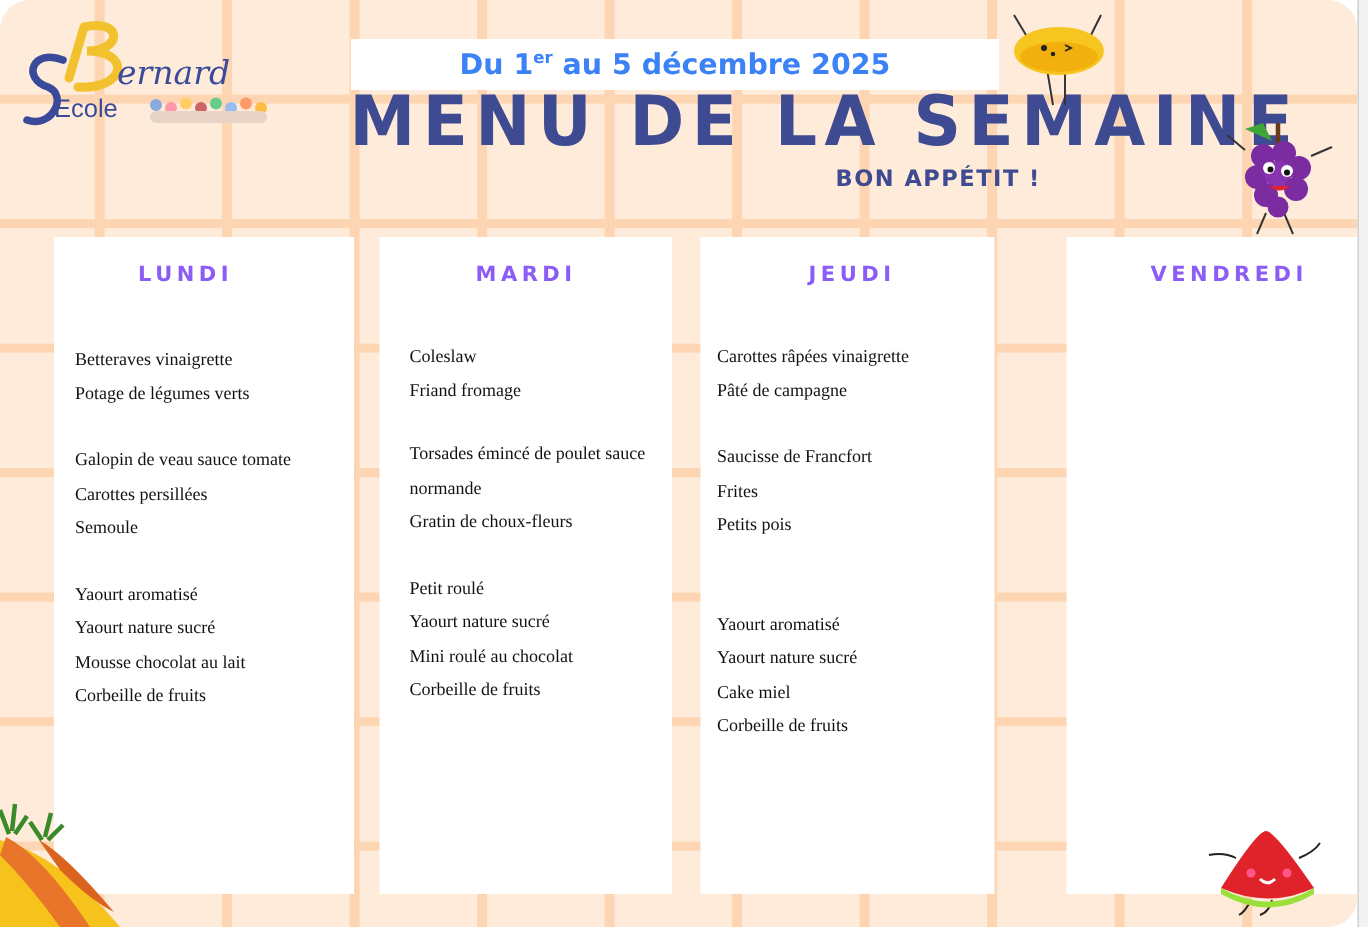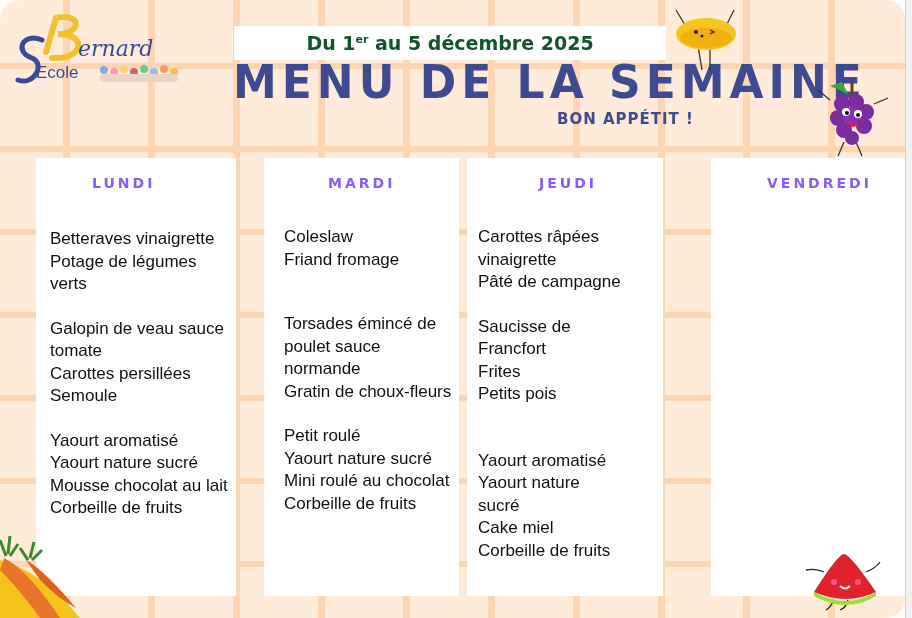--- a/index.html
+++ b/index.html
@@ -9,31 +9,31 @@
     background-color:#feebda;
     background-image:
       linear-gradient(to right, transparent 0, transparent 63px, #fdd5b2 63px, #fdd5b2 70px, transparent 70px),
       linear-gradient(to bottom, transparent 0, transparent 63px, #fdd5b2 63px, #fdd5b2 69px, transparent 69px);
     background-size:85px 100%, 100% 83px;
     background-position:0 0, 0 0;border-radius:20px;}
   .edge{position:absolute;left:905px;top:0;width:7px;height:618px;background:#f2f2f2;border-left:1px solid #d0d0d0;}
   .logo{position:absolute;left:12px;top:12px;width:180px;height:80px;}
   .date-box{position:absolute;left:234px;top:26px;width:432px;height:34px;background:#fff;
     display:flex;align-items:center;justify-content:center;}
-  .date-box span{color:#14532d;font-weight:bold;font-size:19px;font-family:"DejaVu Sans",sans-serif;}
+  .date-box span{color:#3b82f6;font-weight:bold;font-size:19px;font-family:"DejaVu Sans",sans-serif;}
   .date-box sup{font-size:11px;}
   .title{position:absolute;left:233px;top:56px;color:#3e4a91;font-family:"DejaVu Sans",sans-serif;
     font-weight:bold;font-size:44px;letter-spacing:5px;transform:scaleY(1.05);}
   .subtitle{position:absolute;left:557px;top:110px;color:#3e4a91;font-family:"DejaVu Sans",sans-serif;
     font-weight:bold;font-size:15px;letter-spacing:1px;}
   .card{position:absolute;top:158px;height:438px;background:#fff;}
   .card h2{margin:0;position:absolute;top:17px;font-size:14px;letter-spacing:3px;color:#8b5cf6;
     font-family:"DejaVu Sans",sans-serif;font-weight:bold;}
-  .items{position:absolute;top:70px;left:14px;right:6px;font-family:Liberation Sans, sans-serif;
-    font-size:17px;line-height:22.5px;color:#111;}
+  .items{position:absolute;top:70px;left:14px;right:6px;font-family:Liberation Serif, serif;
+    font-size:12px;line-height:22.5px;color:#111;}
   .group{margin-bottom:22px;}
   .group div{white-space:normal;}
   .deco{position:absolute;}
 </style>
 </head>
 <body>
 
 <div class="page">
 
   <div class="logo">
@@ -111,24 +111,24 @@
       </div>
       <div class="group">
         <div>Yaourt aromatisé</div>
         <div>Yaourt nature sucré</div>
         <div>Mousse chocolat au lait</div>
         <div>Corbeille de fruits</div>
       </div>
     </div>
   </div>
 
-  <div class="card" style="left:264px;width:195px">
+  <div class="card" style="left:253px;width:195px">
     <h2 style="left:64px">MARDI</h2>
     <div class="items" style="top:68px;left:20px">
-      <div class="group" style="margin-bottom:42px">
+      <div class="group" style="margin-bottom:20px">
         <div>Coleslaw</div>
         <div>Friand fromage</div>
       </div>
       <div class="group">
         <div>Torsades émincé de poulet sauce normande</div>
         <div>Gratin de choux-fleurs</div>
       </div>
       <div class="group">
         <div>Petit roulé</div>
         <div>Yaourt nature sucré</div>

